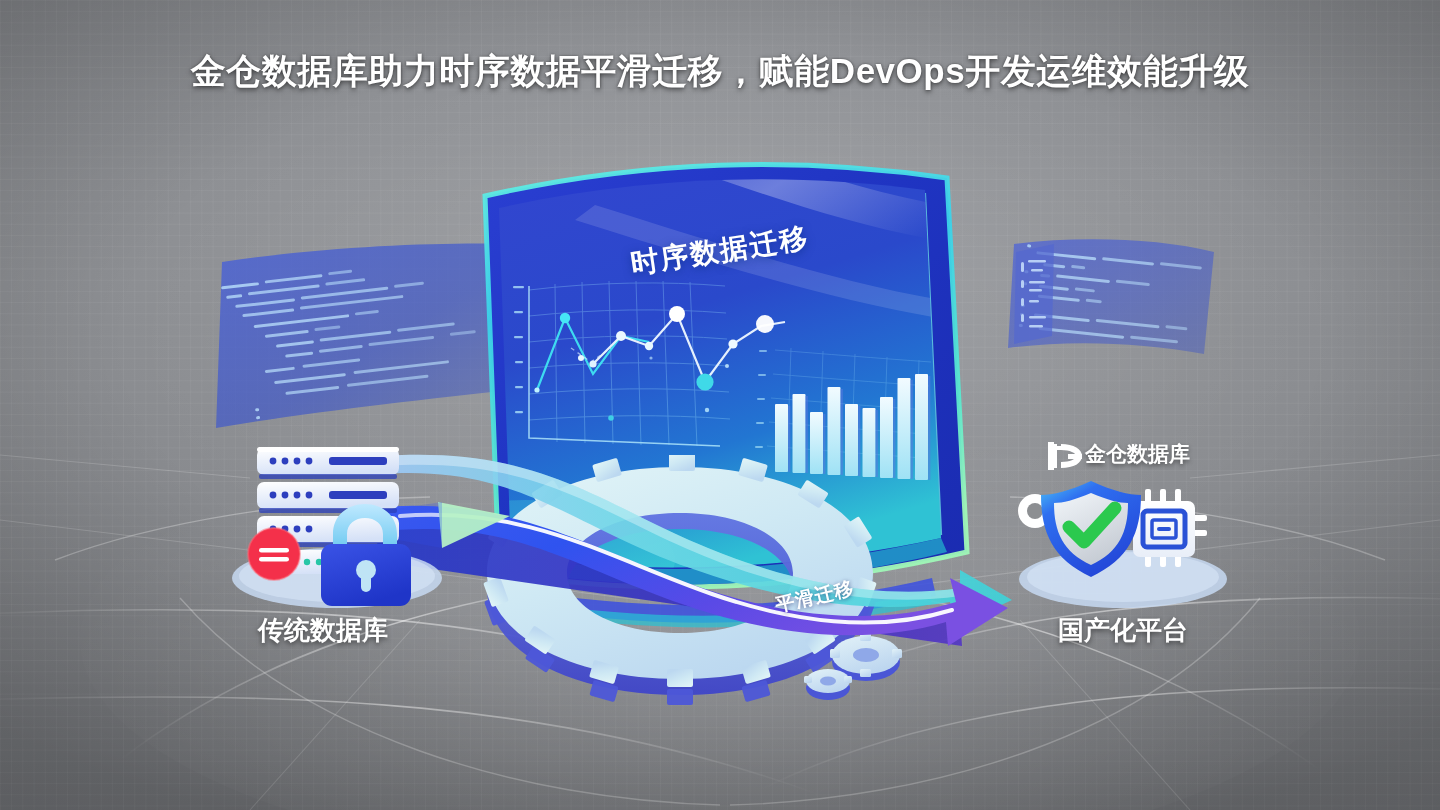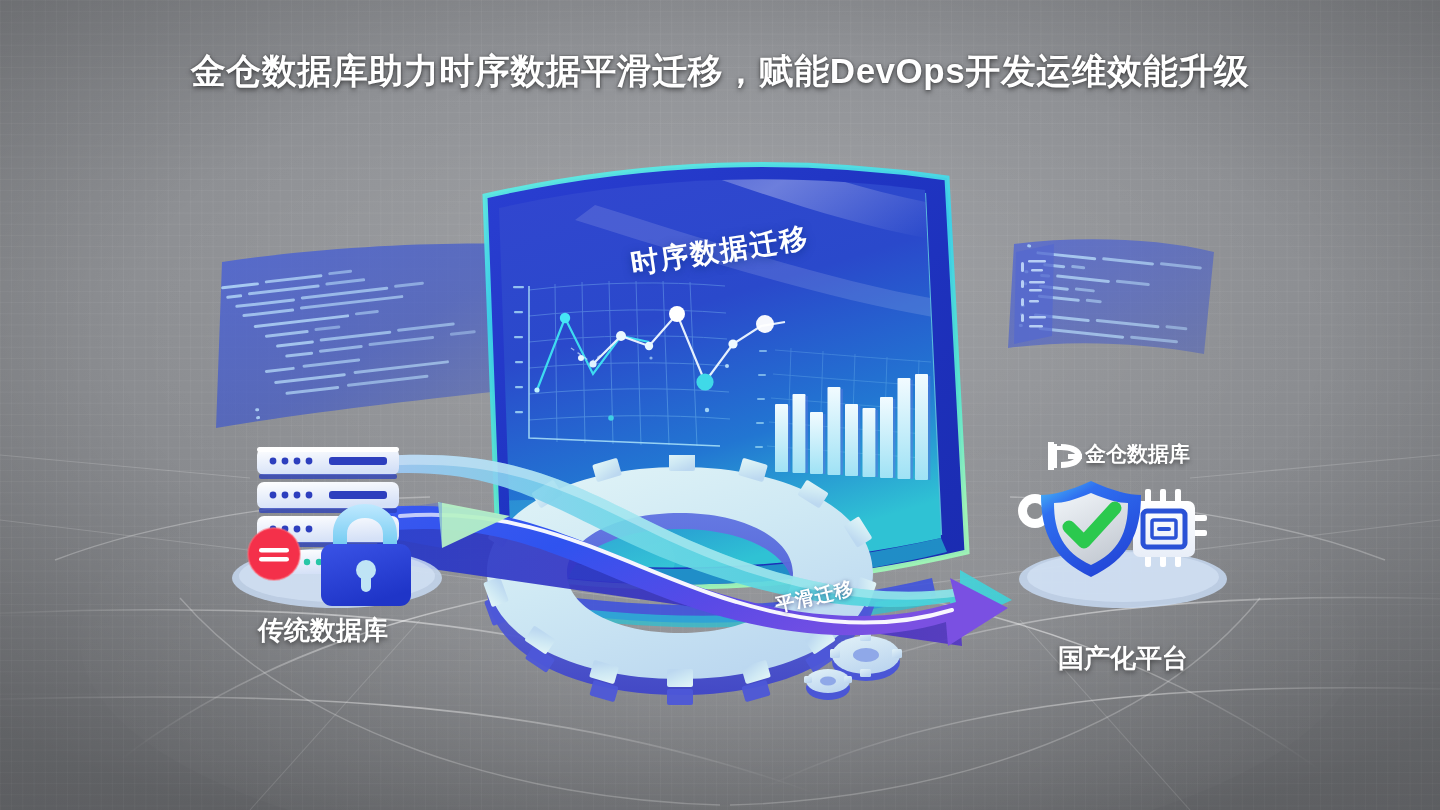--- a/index.html
+++ b/index.html
@@ -64,21 +64,21 @@
     text-shadow:0 1px 4px rgba(20,20,90,.6);
   }
   .brand{
     position:absolute;left:1048px;top:440px;display:flex;gap:1px;
   }
   .brand-text{
     font-size:21px;font-weight:700;color:#ffffff;
     text-shadow:0 2px 4px rgba(0,0,0,.45);white-space:nowrap;
   }
   .label-left{left:258px;top:613px;}
-  .label-right{left:1058px;top:613px;margin-top:28px;}
+  .label-right{left:1058px;top:613px;}
 </style>
 </head>
 <body>
 
 <div class="stage">
 
   <div class="bg-base"></div>
   <div class="bg-grid"></div>
 
   <svg class="floor-lines" viewBox="0 0 1440 810">

